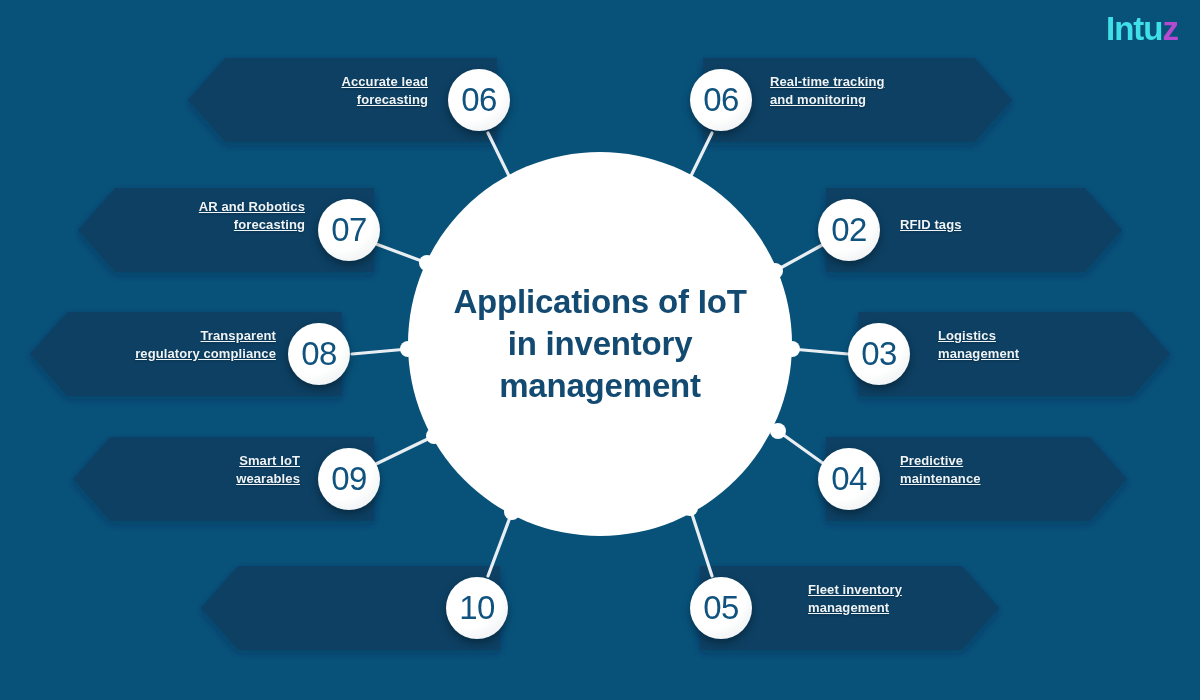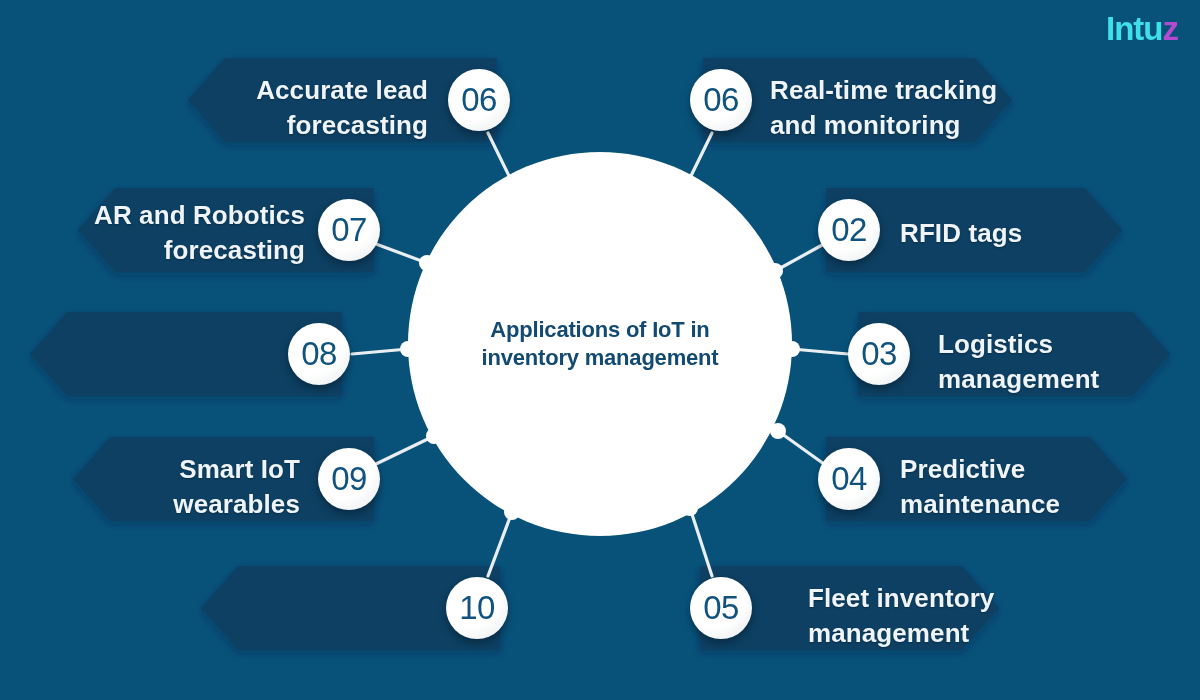--- a/index.html
+++ b/index.html
@@ -21,26 +21,27 @@
   .logo .lt { color:#3fe0e8; }
   .logo .lz { color:#b44ad0; }
 
   
   #art { position:absolute; inset:0; }
 
   
   .itemtext {
     position:absolute;
     color:#eef4f8;
-    font-size:26px;
+    font-size:13px;
     font-weight:700;
     line-height:1.35;
     letter-spacing:0.1px;
     text-shadow:0 1px 2px rgba(0,0,0,.30);
     white-space:pre-line;
+    text-decoration:underline;
   }
   .itemtext.right { text-align:left; }
   .itemtext.left  { text-align:right; }
 
   .numcircle {
     position:absolute;
     width:62px; height:62px;
     border-radius:50%;
     background:radial-gradient(circle at 35% 30%, #ffffff 0%, #ffffff 55%, #e4e8ea 100%);
     box-shadow:0 4px 9px rgba(0,0,0,.34);
@@ -55,21 +56,21 @@
     left:408px; top:152px;
     width:384px; height:384px;
     border-radius:50%;
     background:#ffffff;
     display:flex; align-items:center; justify-content:center;
   }
   .hub-title {
     width:300px;
     text-align:center;
     color:#134a72;
-    font-size:22px;
+    font-size:33px;
     font-weight:700;
     line-height:1.27;
     letter-spacing:-0.2px;
   }
 </style>
 </head>
 <body>
 
 <div id="stage">
 
@@ -166,16 +167,18 @@
 management</div>
   <div class="itemtext right" style="left:900px; top:452px; width:250px;">Predictive
 maintenance</div>
   <div class="itemtext right" style="left:772px; top:581px; width:250px;margin-left:36px;">Fleet inventory
 management</div>
 
   <div class="itemtext left" style="left:180px; top:73px;  width:248px;">Accurate lead
 forecasting</div>
   <div class="itemtext left" style="left:50px;  top:198px; width:255px;">AR and Robotics
 forecasting</div>
+  <div class="itemtext left" style="left:20px;  top:327px; width:256px;">Transparent
+regulatory compliance</div>
   <div class="itemtext left" style="left:50px;  top:452px; width:250px;">Smart IoT
 wearables</div>
 
 </div>
 
 </body></html>

